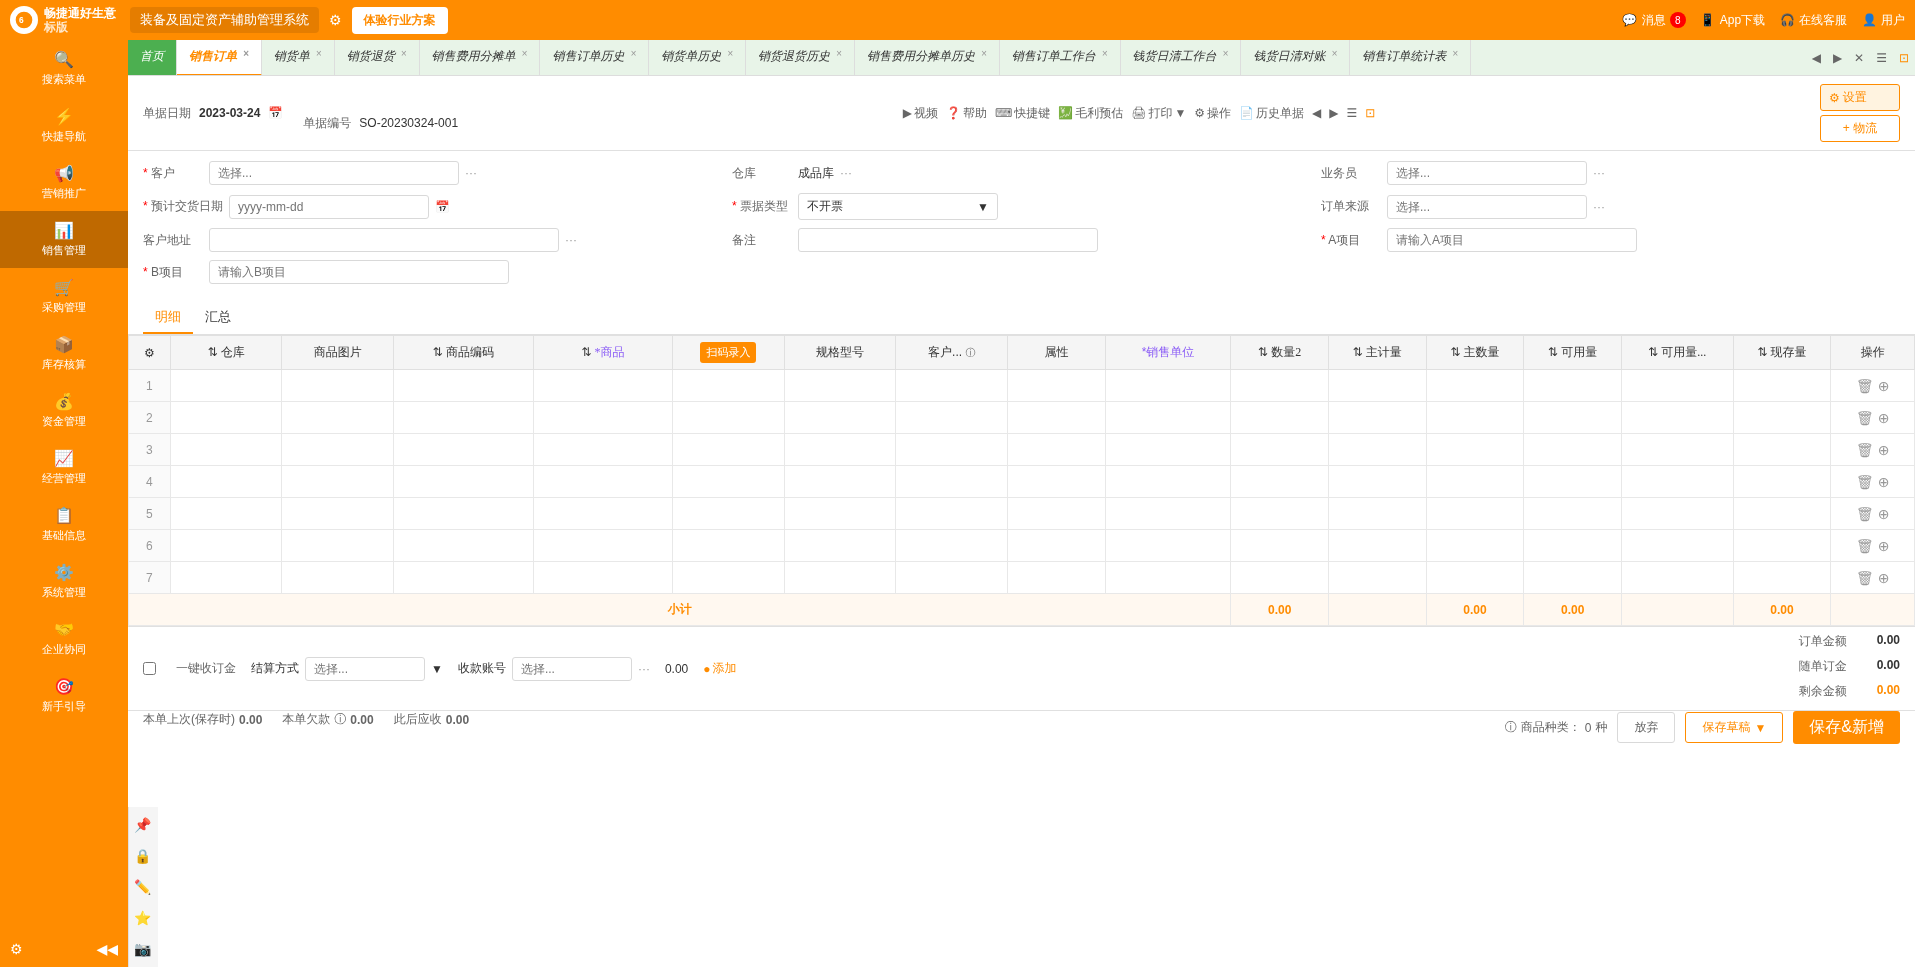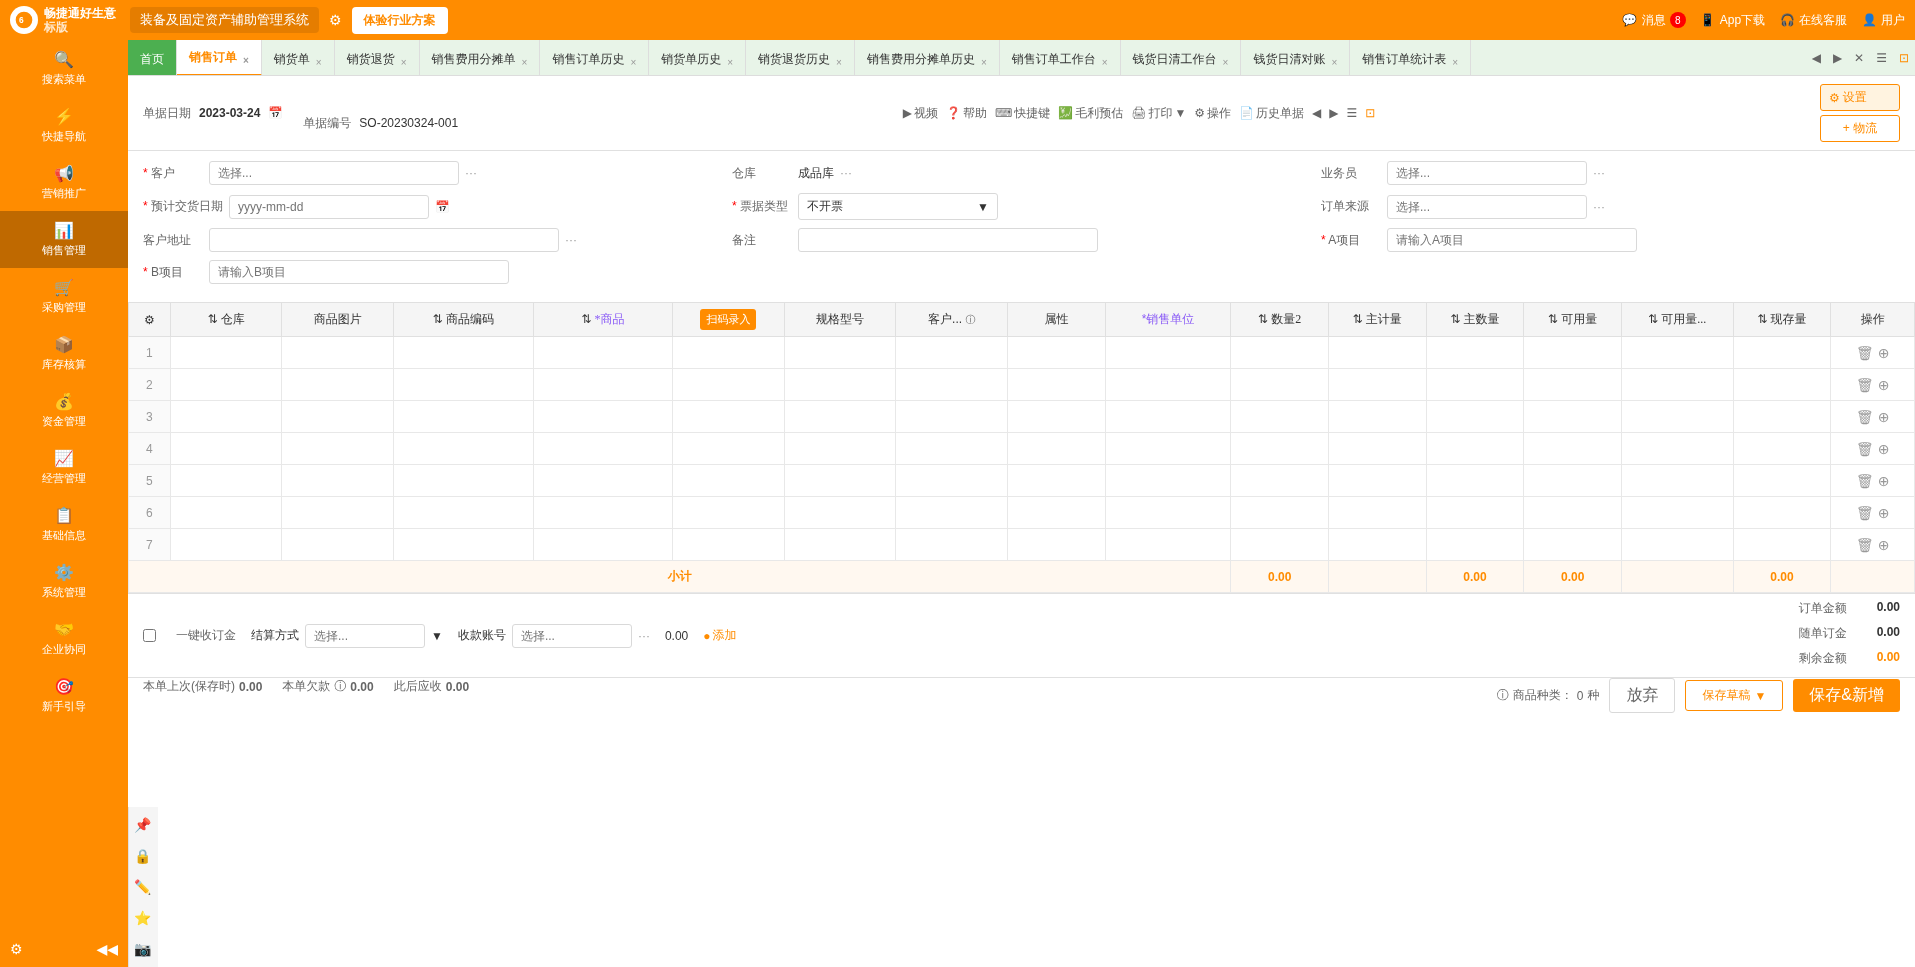--- a/index.html
+++ b/index.html
@@ -25,21 +25,21 @@
     .badge { background: red; color: white; border-radius: 50%; width: 16px; height: 16px; font-size: 10px; display: flex; align-items: center; justify-content: center; }
 
     
     .sidebar-item { display: flex; flex-direction: column; align-items: center; padding: 10px 5px; cursor: pointer; color: white; font-size: 11px; gap: 3px; transition: background 0.2s; }
     .sidebar-item.active { background: rgba(0,0,0,0.2); }
     .sidebar-icon { font-size: 16px; }
     .sidebar-bottom { margin-top: auto; padding: 10px; display: flex; justify-content: space-between; align-items: center; }
     .sidebar-bottom-btn { color: white; cursor: pointer; font-size: 14px; }
 
     
-    .tab-item { padding: 8px 12px; cursor: pointer; white-space: nowrap; font-size: 12px; color: #333; border-right: 1px solid #ddd; display: flex; align-items: flex-end; gap: 4px; height: 36px; }
+    .tab-item { padding: 8px 12px; cursor: pointer; white-space: nowrap; font-size: 12px; color: #333; border-right: 1px solid #ddd; display: flex; align-items: flex-start; gap: 4px; height: 36px; font-style: italic; }
     .tab-item.active { background: #fff; color: #ff8c00; border-bottom: 2px solid #ff8c00; font-weight: bold; }
     .tab-item.home { background: #4caf50; color: white; }
     .tab-close { font-size: 10px; color: #999; margin-left: 2px; }
     .tab-nav-btn { padding: 0 6px; cursor: pointer; color: #666; font-size: 12px; }
 
     
     .form-header { padding: 8px 15px; background: #fff; border-bottom: 1px solid #e0e0e0; display: flex; align-items: center; gap: 20px; }
     .form-header-right { margin-left: auto; display: flex; align-items: center; gap: 10px; font-size: 12px; color: #666; }
 
     .form-body { padding: 10px 15px; background: #fff; }
@@ -81,21 +81,21 @@
     .summary-label { color: #666; }
     .summary-value { color: #333; font-weight: bold; }
 
     
     .status-bar { height: 40px; background: #fff; border-top: 1px solid #e0e0e0; display: flex; align-items: flex-start; padding: 0 15px; gap: 20px; font-size: 12px; color: #666; }
     .status-item { display: flex; align-items: center; gap: 4px; }
     .status-bar-right { margin-left: auto; display: flex; align-items: center; gap: 10px; }
 
     
     .action-buttons { display: flex; gap: 10px; align-items: center; }
-    .btn-discard { border: 1px solid #d9d9d9; background: white; color: #666; padding: 6px 16px; border-radius: 3px; cursor: pointer; font-size: 16px; }
+    .btn-discard { border: 1px solid #d9d9d9; background: white; color: #666; padding: 6px 16px; border-radius: 3px; cursor: pointer; font-size: 12px; }
     .btn-save-draft { border: 1px solid #ff8c00; background: white; color: #ff8c00; padding: 6px 16px; border-radius: 3px; cursor: pointer; font-size: 12px; display: flex; align-items: center; gap: 4px; }
     .btn-save-new { background: #ff8c00; color: white; border: none; padding: 6px 16px; border-radius: 3px; cursor: pointer; font-size: 16px; }
 
     
     .right-panel { width: 30px; background: #f5f5f5; border-left: 1px solid #e0e0e0; display: flex; flex-direction: column; align-items: center; padding: 5px 0; gap: 5px; }
     .right-panel-icon { color: #999; cursor: pointer; font-size: 14px; padding: 5px; }
 
     
     .table-scroll { overflow-x: auto; }
     .table-scroll::-webkit-scrollbar { height: 6px; }
@@ -386,20 +386,28 @@
           </div>
 
           <div class="form-row">
             <div class="form-field">
               <span class="form-label required">B项目</span>
               <input type="text" class="form-input placeholder" style="width: 300px;" placeholder="请输入B项目">
             </div>
           </div>
         </div>
 
+        <div class="section-tabs">
+          <div class="section-tab active">
+            <span>明细</span>
+          </div>
+          <div class="section-tab">
+            <span>汇总</span>
+          </div>
+        </div>
 
         <div class="table-scroll">
           <table class="data-table">
             <thead>
               <tr>
                 <th style="width:30px;">⚙</th>
                 <th class="th-sortable" style="width:80px;">
                   <span>⇅</span> 仓库
                 </th>
                 <th style="width:80px;">商品图片</th>

